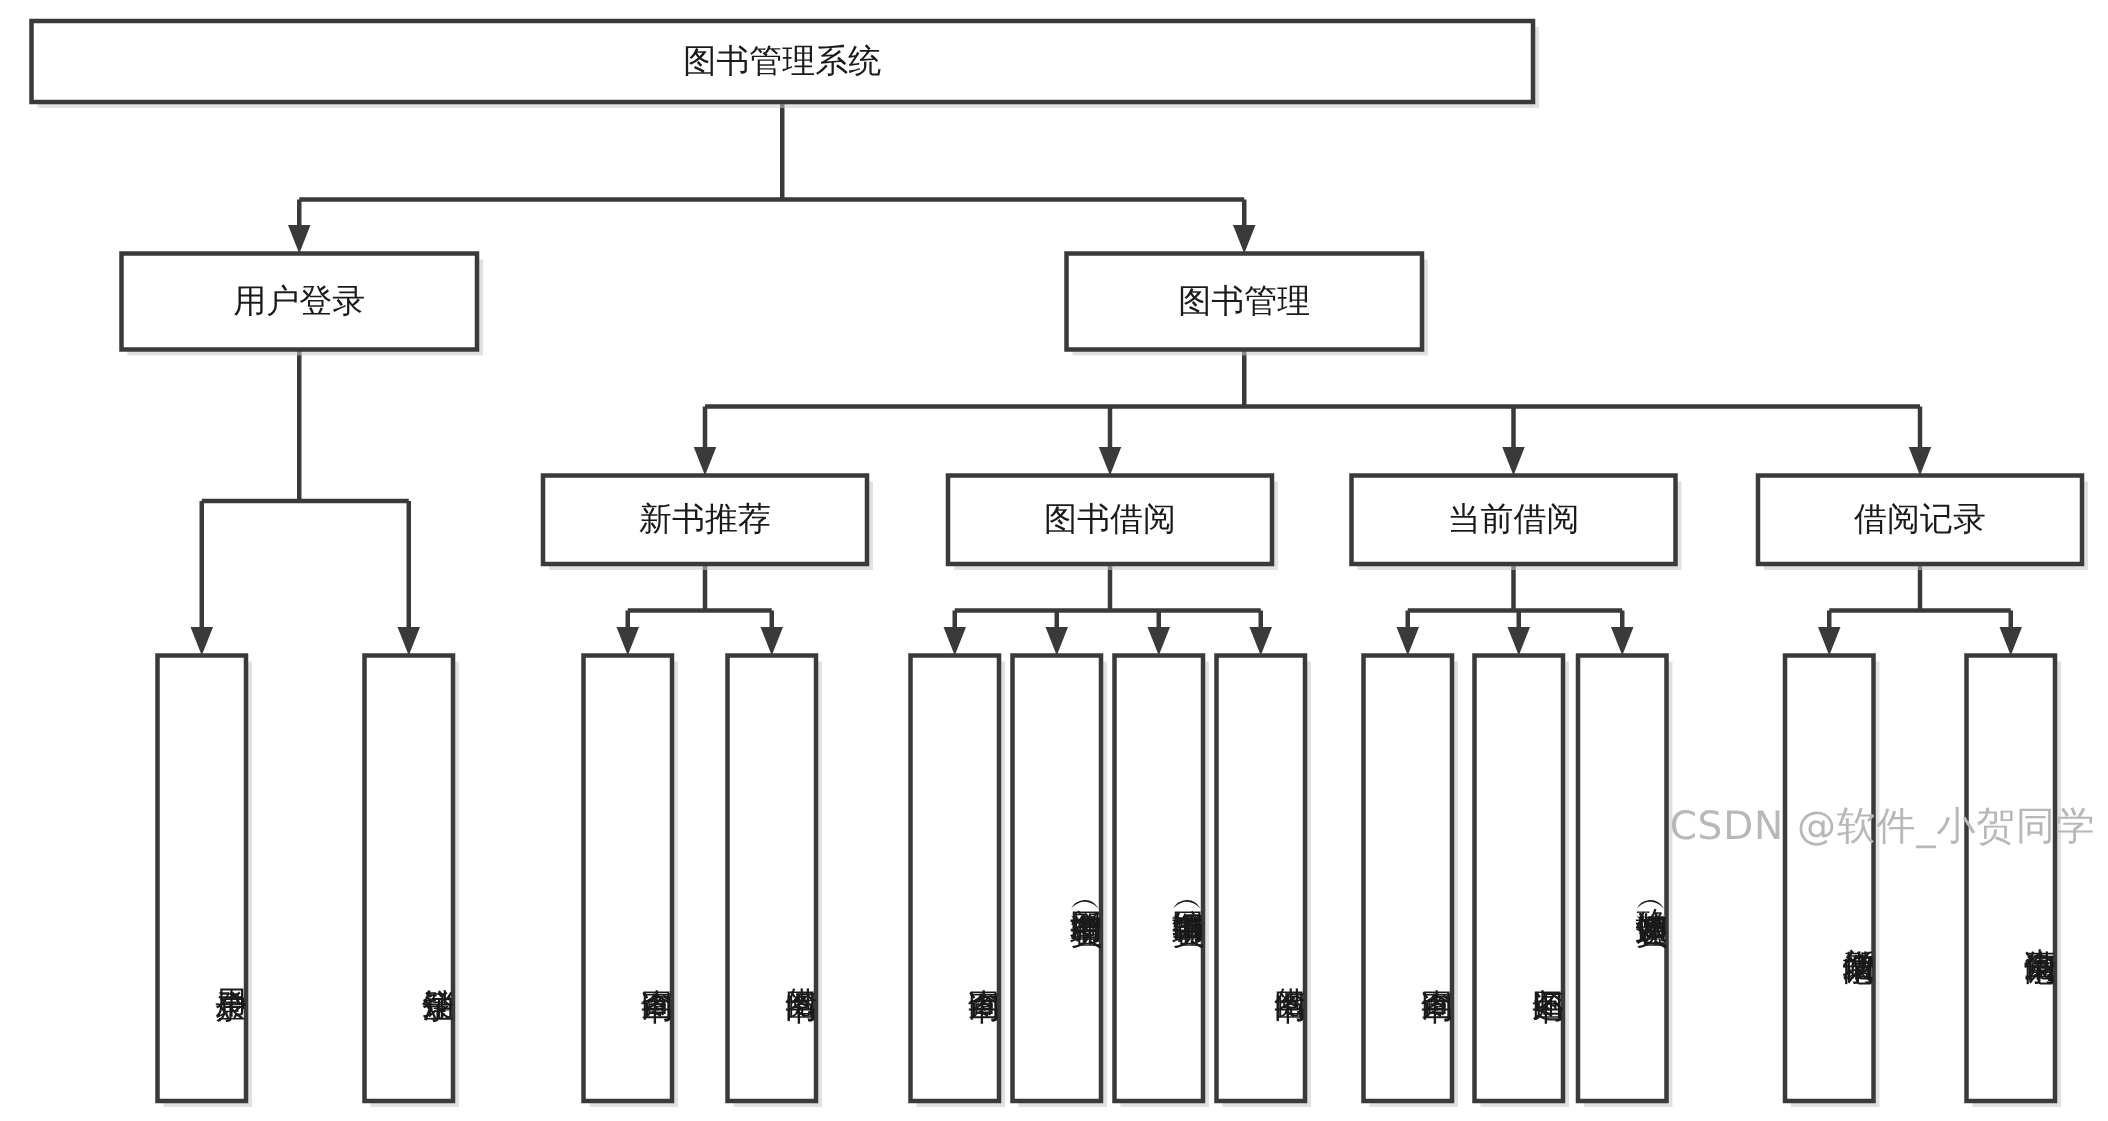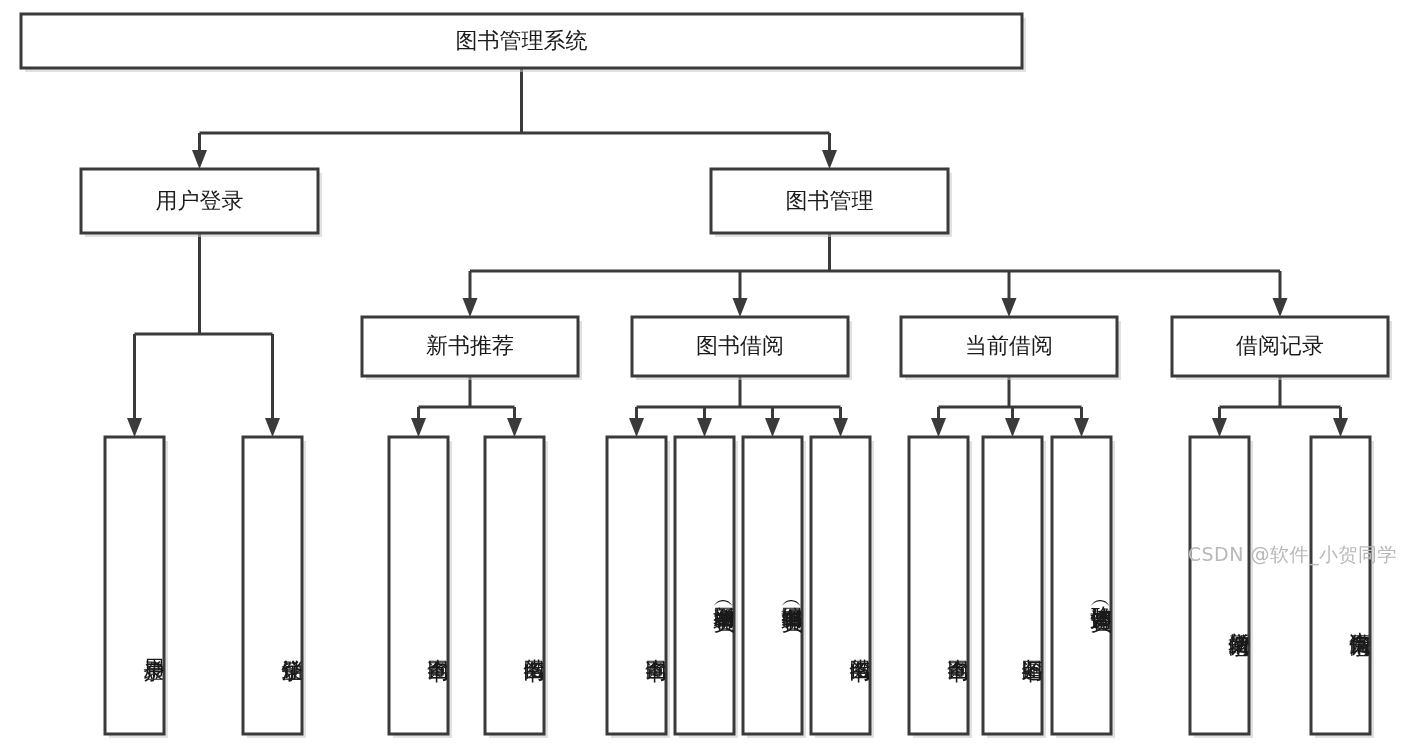--- a/index.html
+++ b/index.html
@@ -67,21 +67,21 @@
     align-items: flex-start;
     justify-content: center;
     pointer-events: none;
     user-select: none;
   }
   .watermark {
     position: absolute;
     right: 8px;
     bottom: 4px;
     font-family: "DejaVu Sans", "Liberation Sans", sans-serif;
-    font-size: 19px;
+    font-size: 26px;
     color: #b8b8b8;
     letter-spacing: 0.5px;
     white-space: nowrap;
   }
 </style>
 </head>
 <body>
 
 <div id="diagram-root">
 

